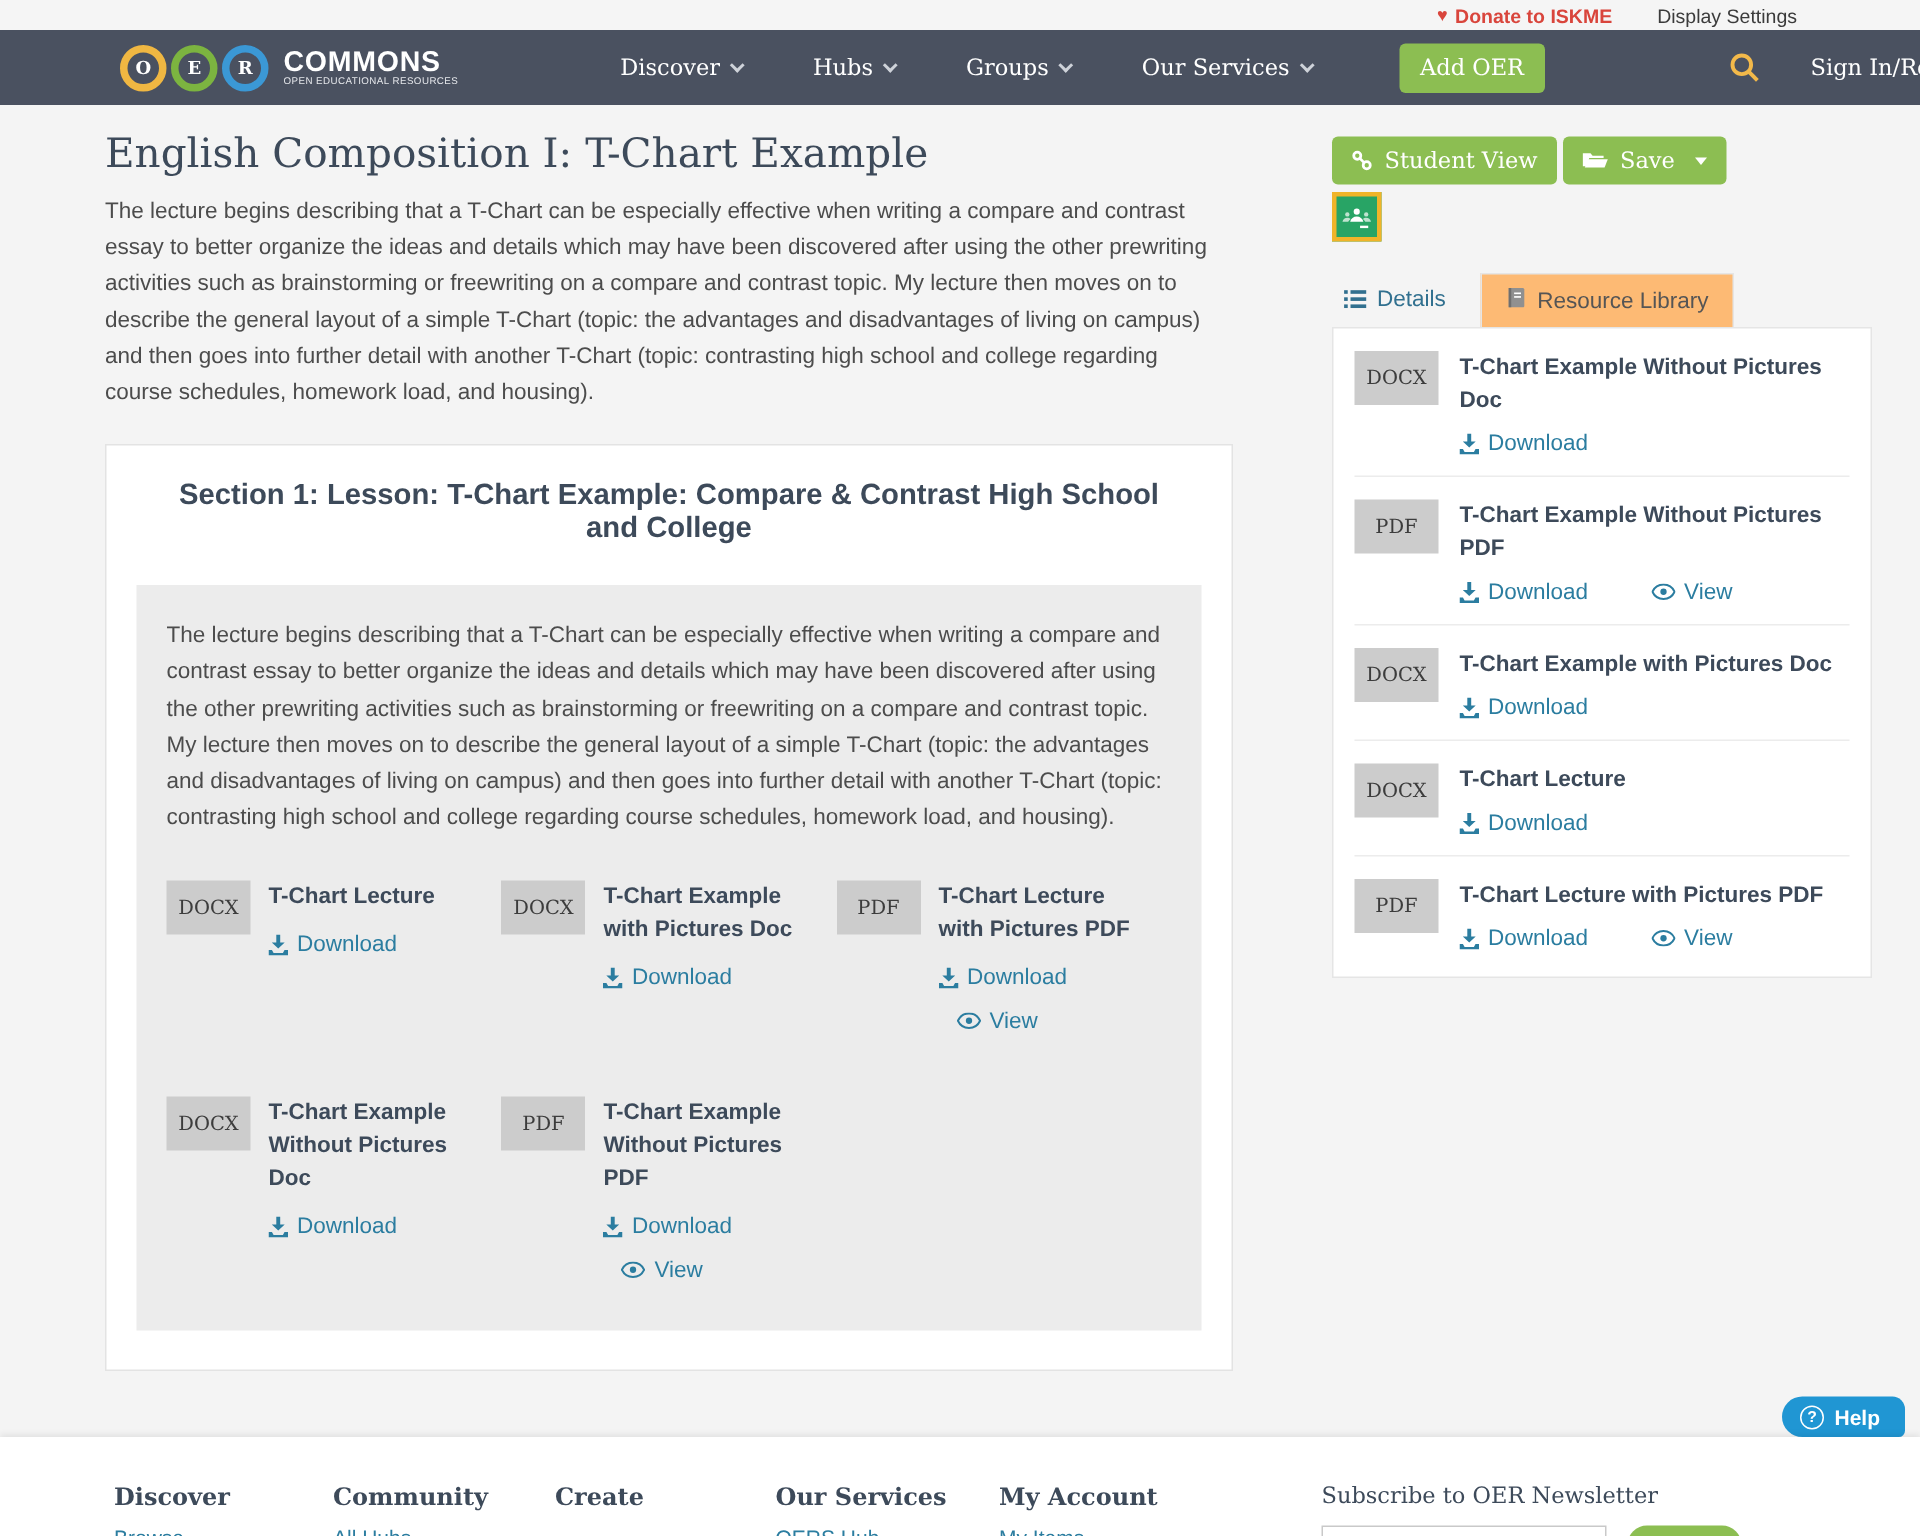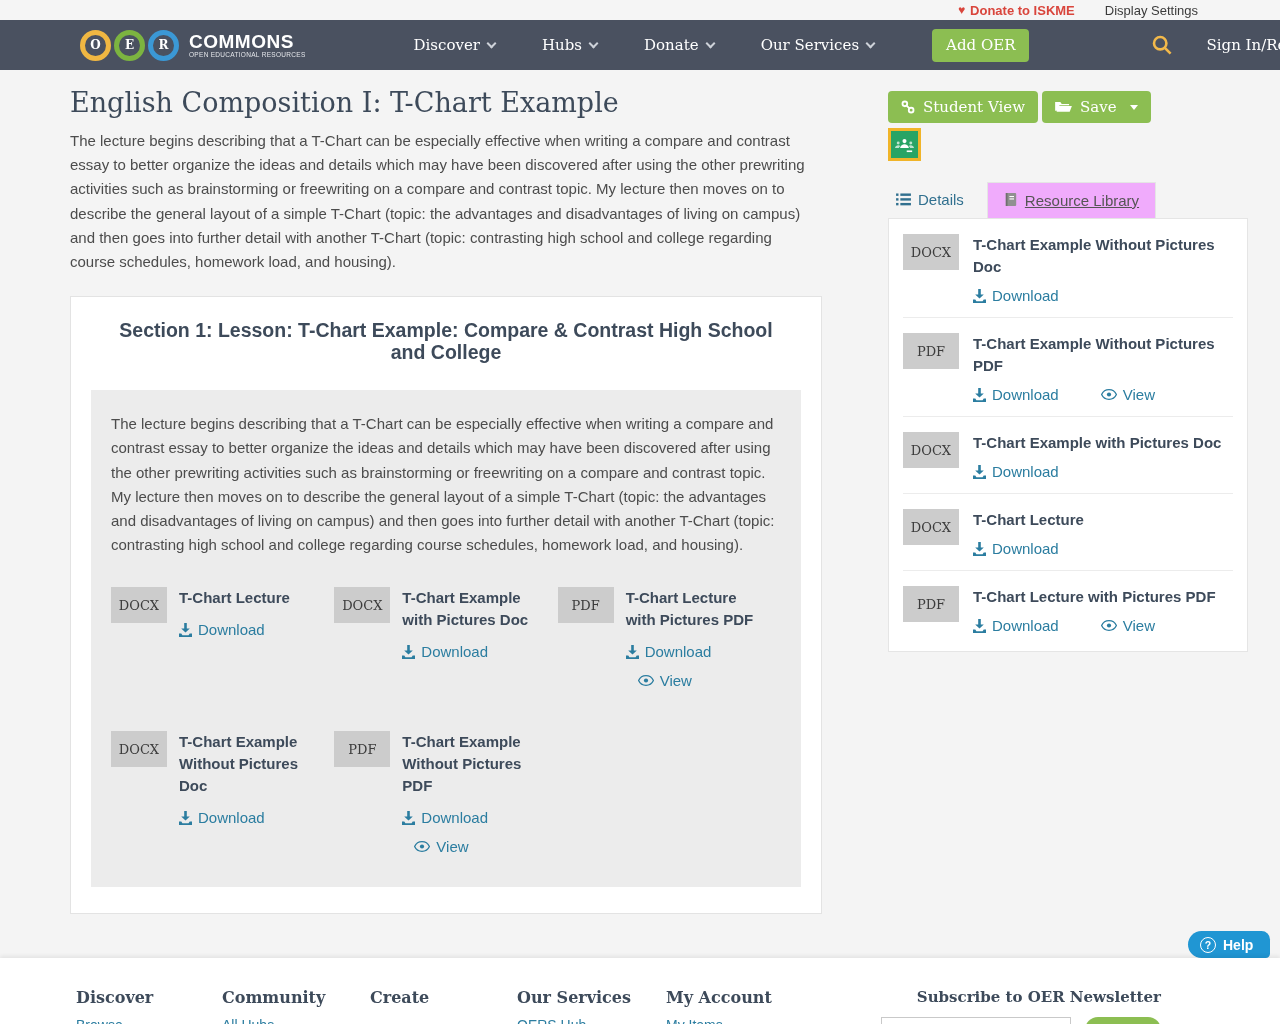--- a/index.html
+++ b/index.html
@@ -48,40 +48,40 @@
   .lnk.view-ind { margin-left:12px; }
 
   
   .side-col { position:absolute; left:850px; top:0; width:360px;margin-left:38px; }
   .actions { margin-top:21px; display:flex; gap:4px; }
   .btn-green { background:#8cbe52; color:#fff; border:none; border-radius:4px; height:32px; padding:0 13px; font:15px "DejaVu Serif",serif; display:flex; align-items:center; gap:8px; cursor:pointer; }
   .save-caret { width:0; height:0; border-left:4.5px solid transparent; border-right:4.5px solid transparent; border-top:5.5px solid #fff; margin-left:5px; }
   .classroom { margin-top:5px; width:33px; height:33px; background:#28a465; border:3px solid #f0b429; display:flex; align-items:center; justify-content:center; cursor:pointer; padding:0; }
   .tabs { margin-top:21px; display:flex; align-items:flex-end; }
   .tab-details { display:flex; gap:7px; align-items:center; color:#31708f; font-size:15px; padding:0 14px 10px 8px; cursor:pointer; }
-  .tab-active { background:#f0abfc; border:1px solid #e5e5e5; border-bottom:none; display:flex; gap:8px; align-items:center; color:#555; font-size:15px; padding:0 16px; height:36px; margin-left:9px; cursor:pointer;text-decoration:underline; }
+  .tab-active { background:#fdba74; border:1px solid #e5e5e5; border-bottom:none; display:flex; gap:8px; align-items:center; color:#555; font-size:15px; padding:0 16px; height:36px; margin-left:9px; cursor:pointer; }
   .tab-active .book { color:#909090; }
   .panel { background:#fff; border:1px solid #e5e5e5; width:360px; padding-bottom:4px; }
   .p-item { display:flex; gap:14px; padding:15px 0 13px; margin:0 14px; border-bottom:1px solid #ececec; align-items:flex-start; }
   .p-item:last-child { border-bottom:none; }
   .p-title { font-size:15px; font-weight:bold; color:#3d4a5a; line-height:22px; max-width:258px; }
   .p-links { display:flex; gap:42px; }
   .p-links .lnk { margin-top:9px; }
 
   
   .help-btn { position:absolute; left:1188px; top:931px; height:27px; background:#2096d3; color:#fff; border:none; border-radius:16px 10px 5px 16px; display:flex; align-items:center; gap:7px; padding:0 17px 0 12px; font-size:14px; font-weight:bold; cursor:pointer; }
   .q-circle { width:16px; height:16px; border:1.5px solid #fff; border-radius:50%; font-size:10.5px; font-weight:bold; display:flex; align-items:center; justify-content:center; }
 
   
   footer { position:absolute; left:0; top:958px; width:1280px; height:66px; background:#fff; box-shadow:0 -2px 4px rgba(0,0,0,.07); }
   .fcol { position:absolute; top:30px; }
   .fhead { font-family:"DejaVu Serif",serif; font-weight:bold; font-size:16px; color:#3d4a5a; }
   .flink { display:block; margin-top:10px; color:#2b7da0; font-size:14px; }
   .newsletter { position:absolute; left:881px; top:30px; }
-  .n-head { font-family:"DejaVu Serif",serif; font-weight:bold; font-size:15px; color:#3d4a5a;text-align:right; }
+  .n-head { font-family:"DejaVu Serif",serif; font-weight:normal; font-size:15px; color:#3d4a5a; }
   .n-row { margin-top:11px; display:flex; gap:14px; }
   .n-input { width:190px; height:26px; border:1px solid #c9c9c9; background:#fff; }
   .n-btn { width:76px; height:26px; background:#8cbe52; border:none; border-radius:13px; cursor:pointer; }
 </style>
 </head>
 <body>
 
 <div class="topbar">
   <a class="donate">
     <span class="heart">♥</span>
@@ -103,21 +103,21 @@
   <nav class="nav-items">
     <span class="nav-item">
       <span>Discover</span>
       <i class="chev"></i>
     </span>
     <span class="nav-item">
       <span>Hubs</span>
       <i class="chev"></i>
     </span>
     <span class="nav-item">
-      <span>Donate</span>
+      <span>Groups</span>
       <i class="chev"></i>
     </span>
     <span class="nav-item">
       <span>Our Services</span>
       <i class="chev"></i>
     </span>
   </nav>
   <button class="add-oer">Add OER</button>
   <span class="search-btn">
     <svg width="22" height="22" viewBox="0 0 22 22" fill="none" stroke="currentColor" stroke-width="2.6">

